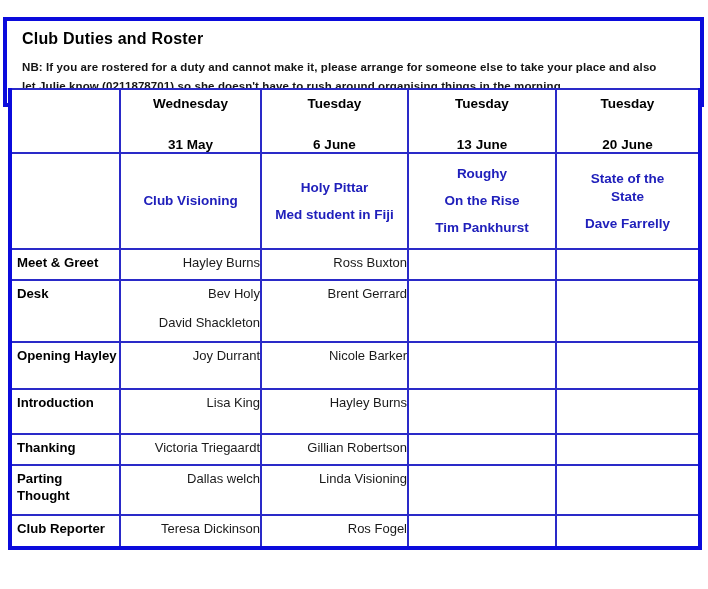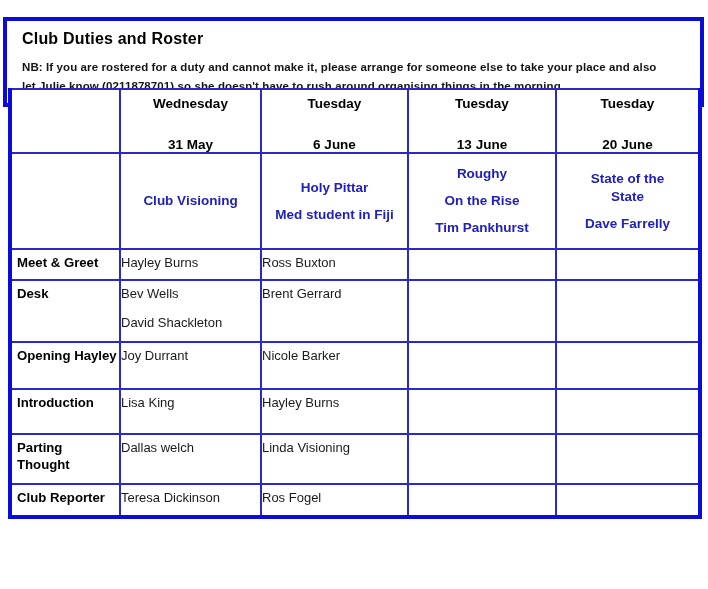--- a/index.html
+++ b/index.html
@@ -89,21 +89,21 @@
     text-align:left;
     font-weight:bold;
     color:#000;
     padding:4px 2px 8px 5px;
     font-size:13.2px;
     line-height:17px;
   }
 
   
   td.name-cell {
-    text-align:left;
+    text-align:right;
     color:#1a1a1a;
     padding-top:5px;
     line-height:16px;
   }
   .name-line + .name-line { margin-top:13px; }
 </style>
 </head>
 <body>
 
 <div class="header-box">
@@ -172,21 +172,21 @@
     <td class="name-cell">
       <div class="name-line">Ross Buxton</div>
     </td>
     <td class="name-cell"></td>
     <td class="name-cell"></td>
   </tr>
 
   <tr class="rh-1">
     <td class="duty-cell">Desk</td>
     <td class="name-cell">
-      <div class="name-line">Bev Wells</div>
+      <div class="name-line">Bev Holy</div>
       <div class="name-line">David Shackleton</div>
     </td>
     <td class="name-cell">
       <div class="name-line">Brent Gerrard</div>
     </td>
     <td class="name-cell"></td>
     <td class="name-cell"></td>
   </tr>
 
   <tr class="rh-2">
@@ -207,20 +207,31 @@
     <td class="name-cell">
       <div class="name-line">Lisa King</div>
     </td>
     <td class="name-cell">
       <div class="name-line">Hayley Burns</div>
     </td>
     <td class="name-cell"></td>
     <td class="name-cell"></td>
   </tr>
 
+  <tr class="rh-5">
+    <td class="duty-cell">Thanking</td>
+    <td class="name-cell">
+      <div class="name-line">Victoria Triegaardt</div>
+    </td>
+    <td class="name-cell">
+      <div class="name-line">Gillian Robertson</div>
+    </td>
+    <td class="name-cell"></td>
+    <td class="name-cell"></td>
+  </tr>
 
   <tr class="rh-6">
     <td class="duty-cell">Parting Thought</td>
     <td class="name-cell">
       <div class="name-line">Dallas welch</div>
     </td>
     <td class="name-cell">
       <div class="name-line">Linda Visioning</div>
     </td>
     <td class="name-cell"></td>

